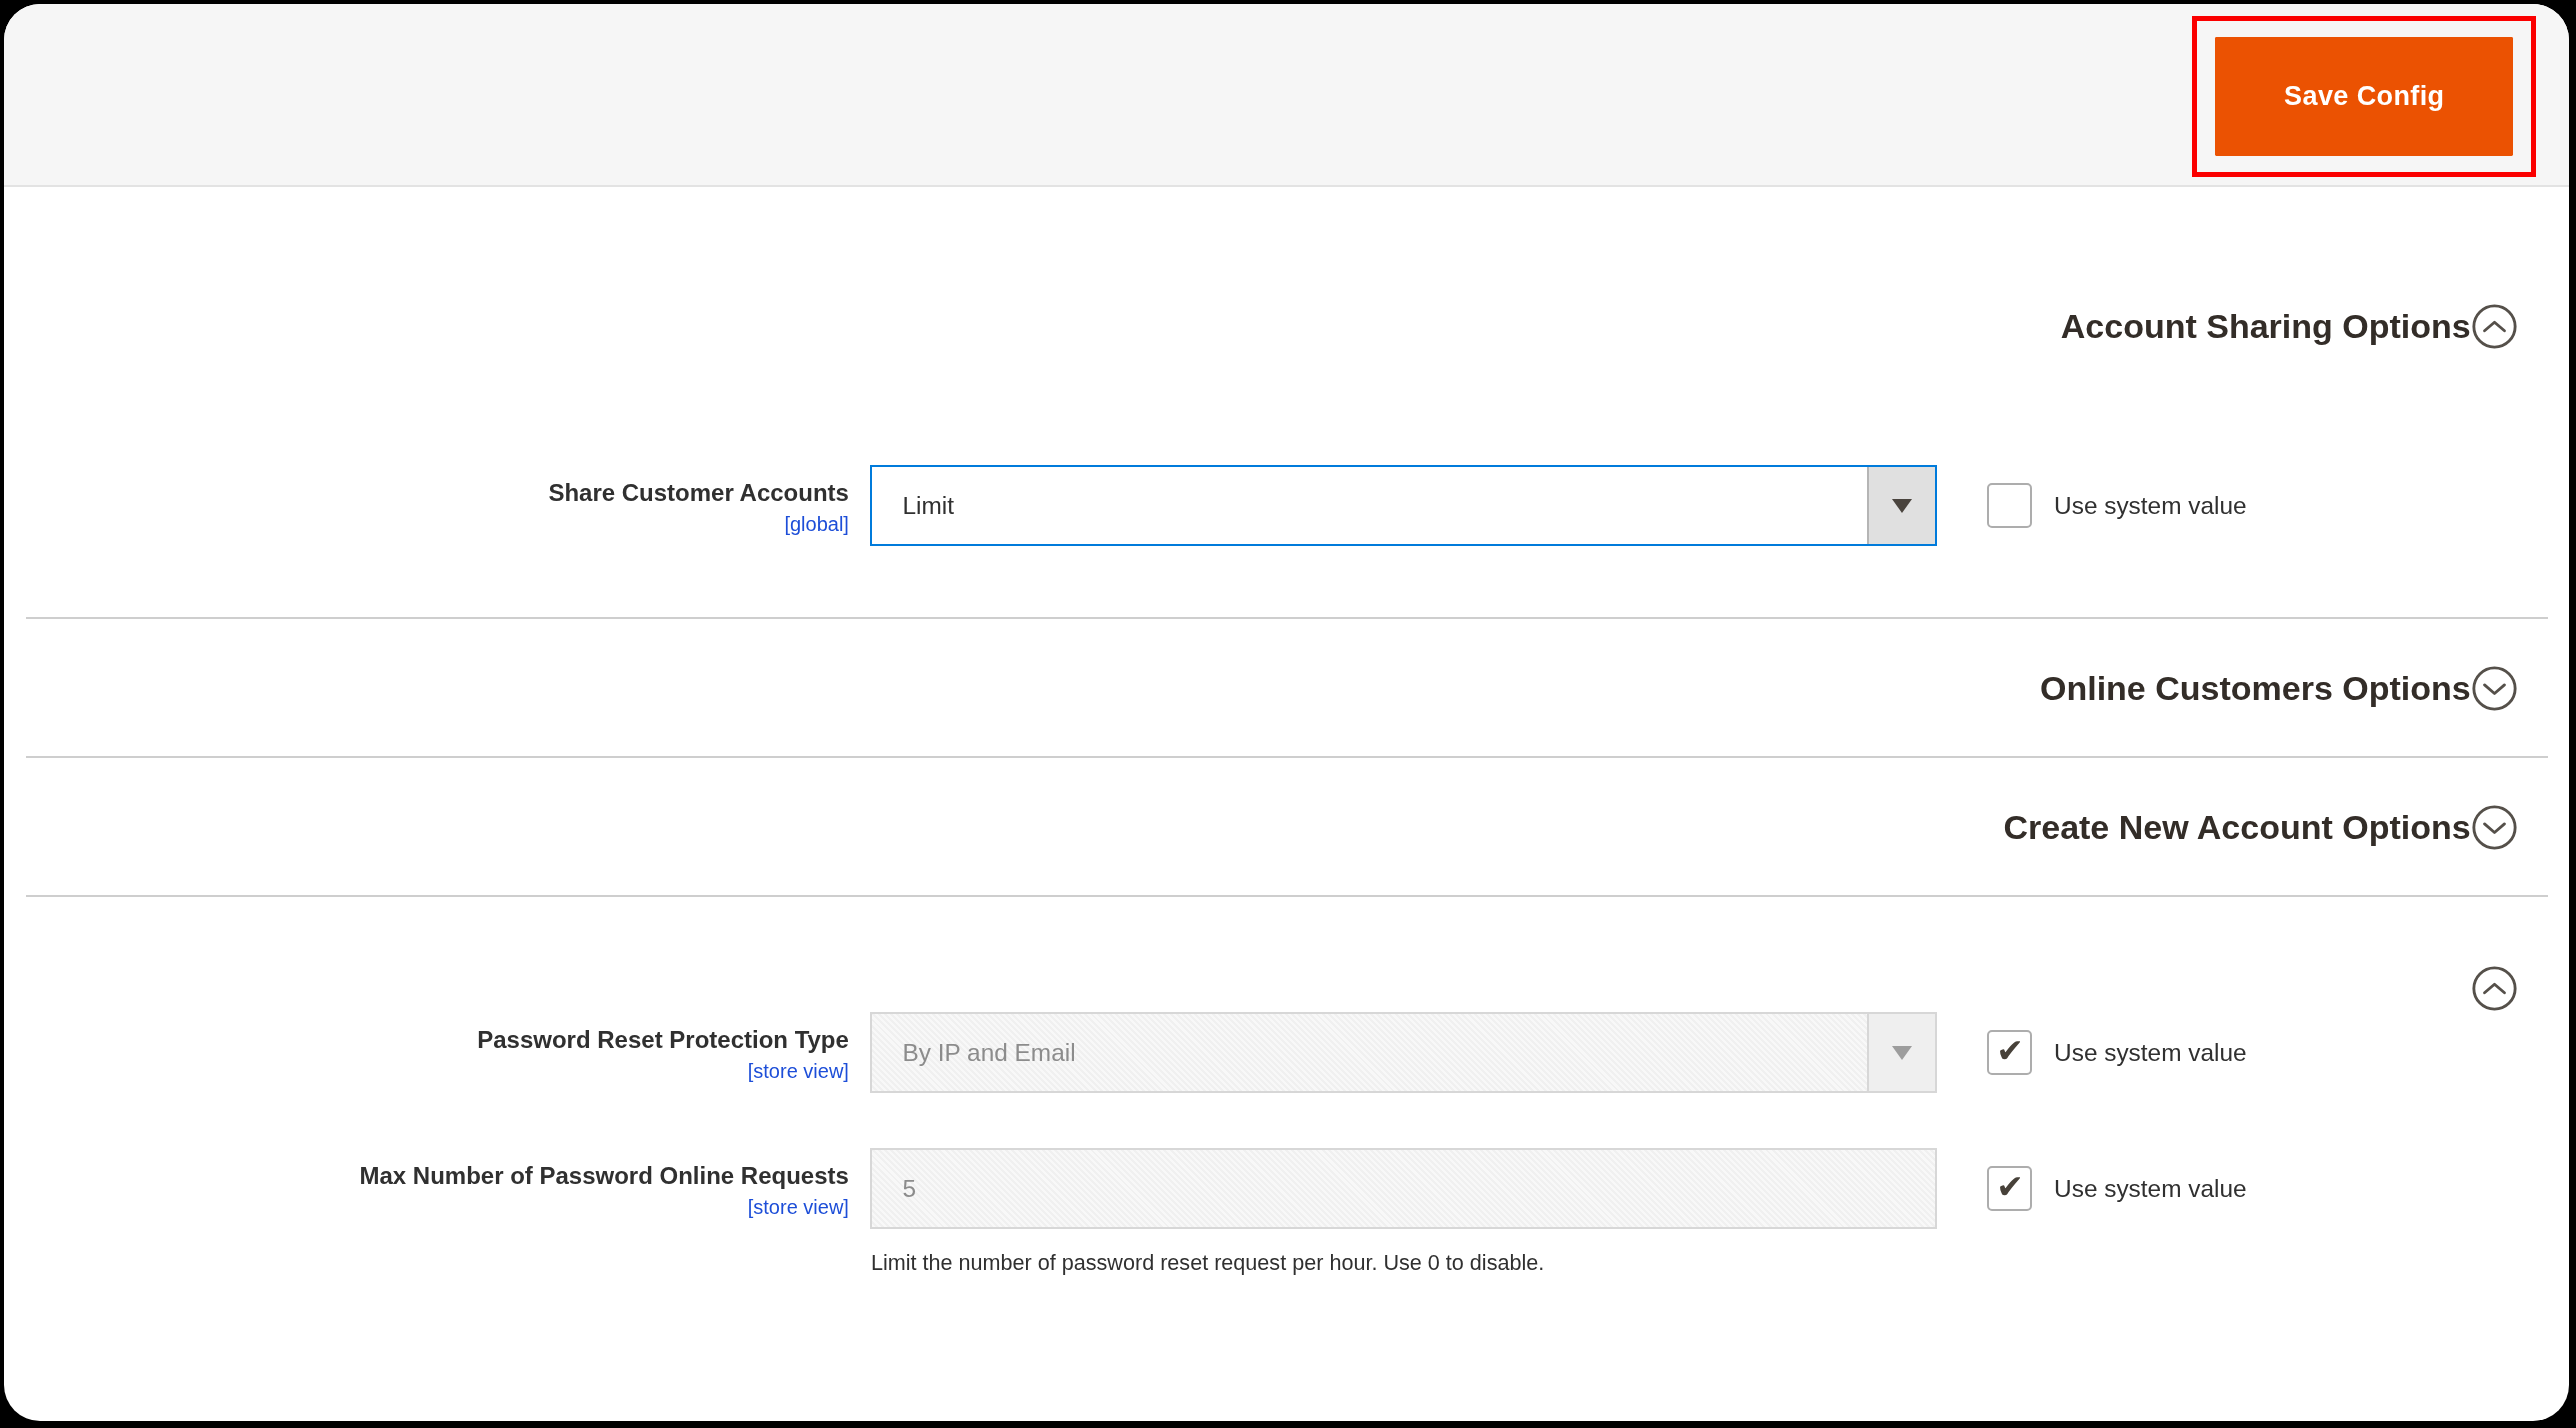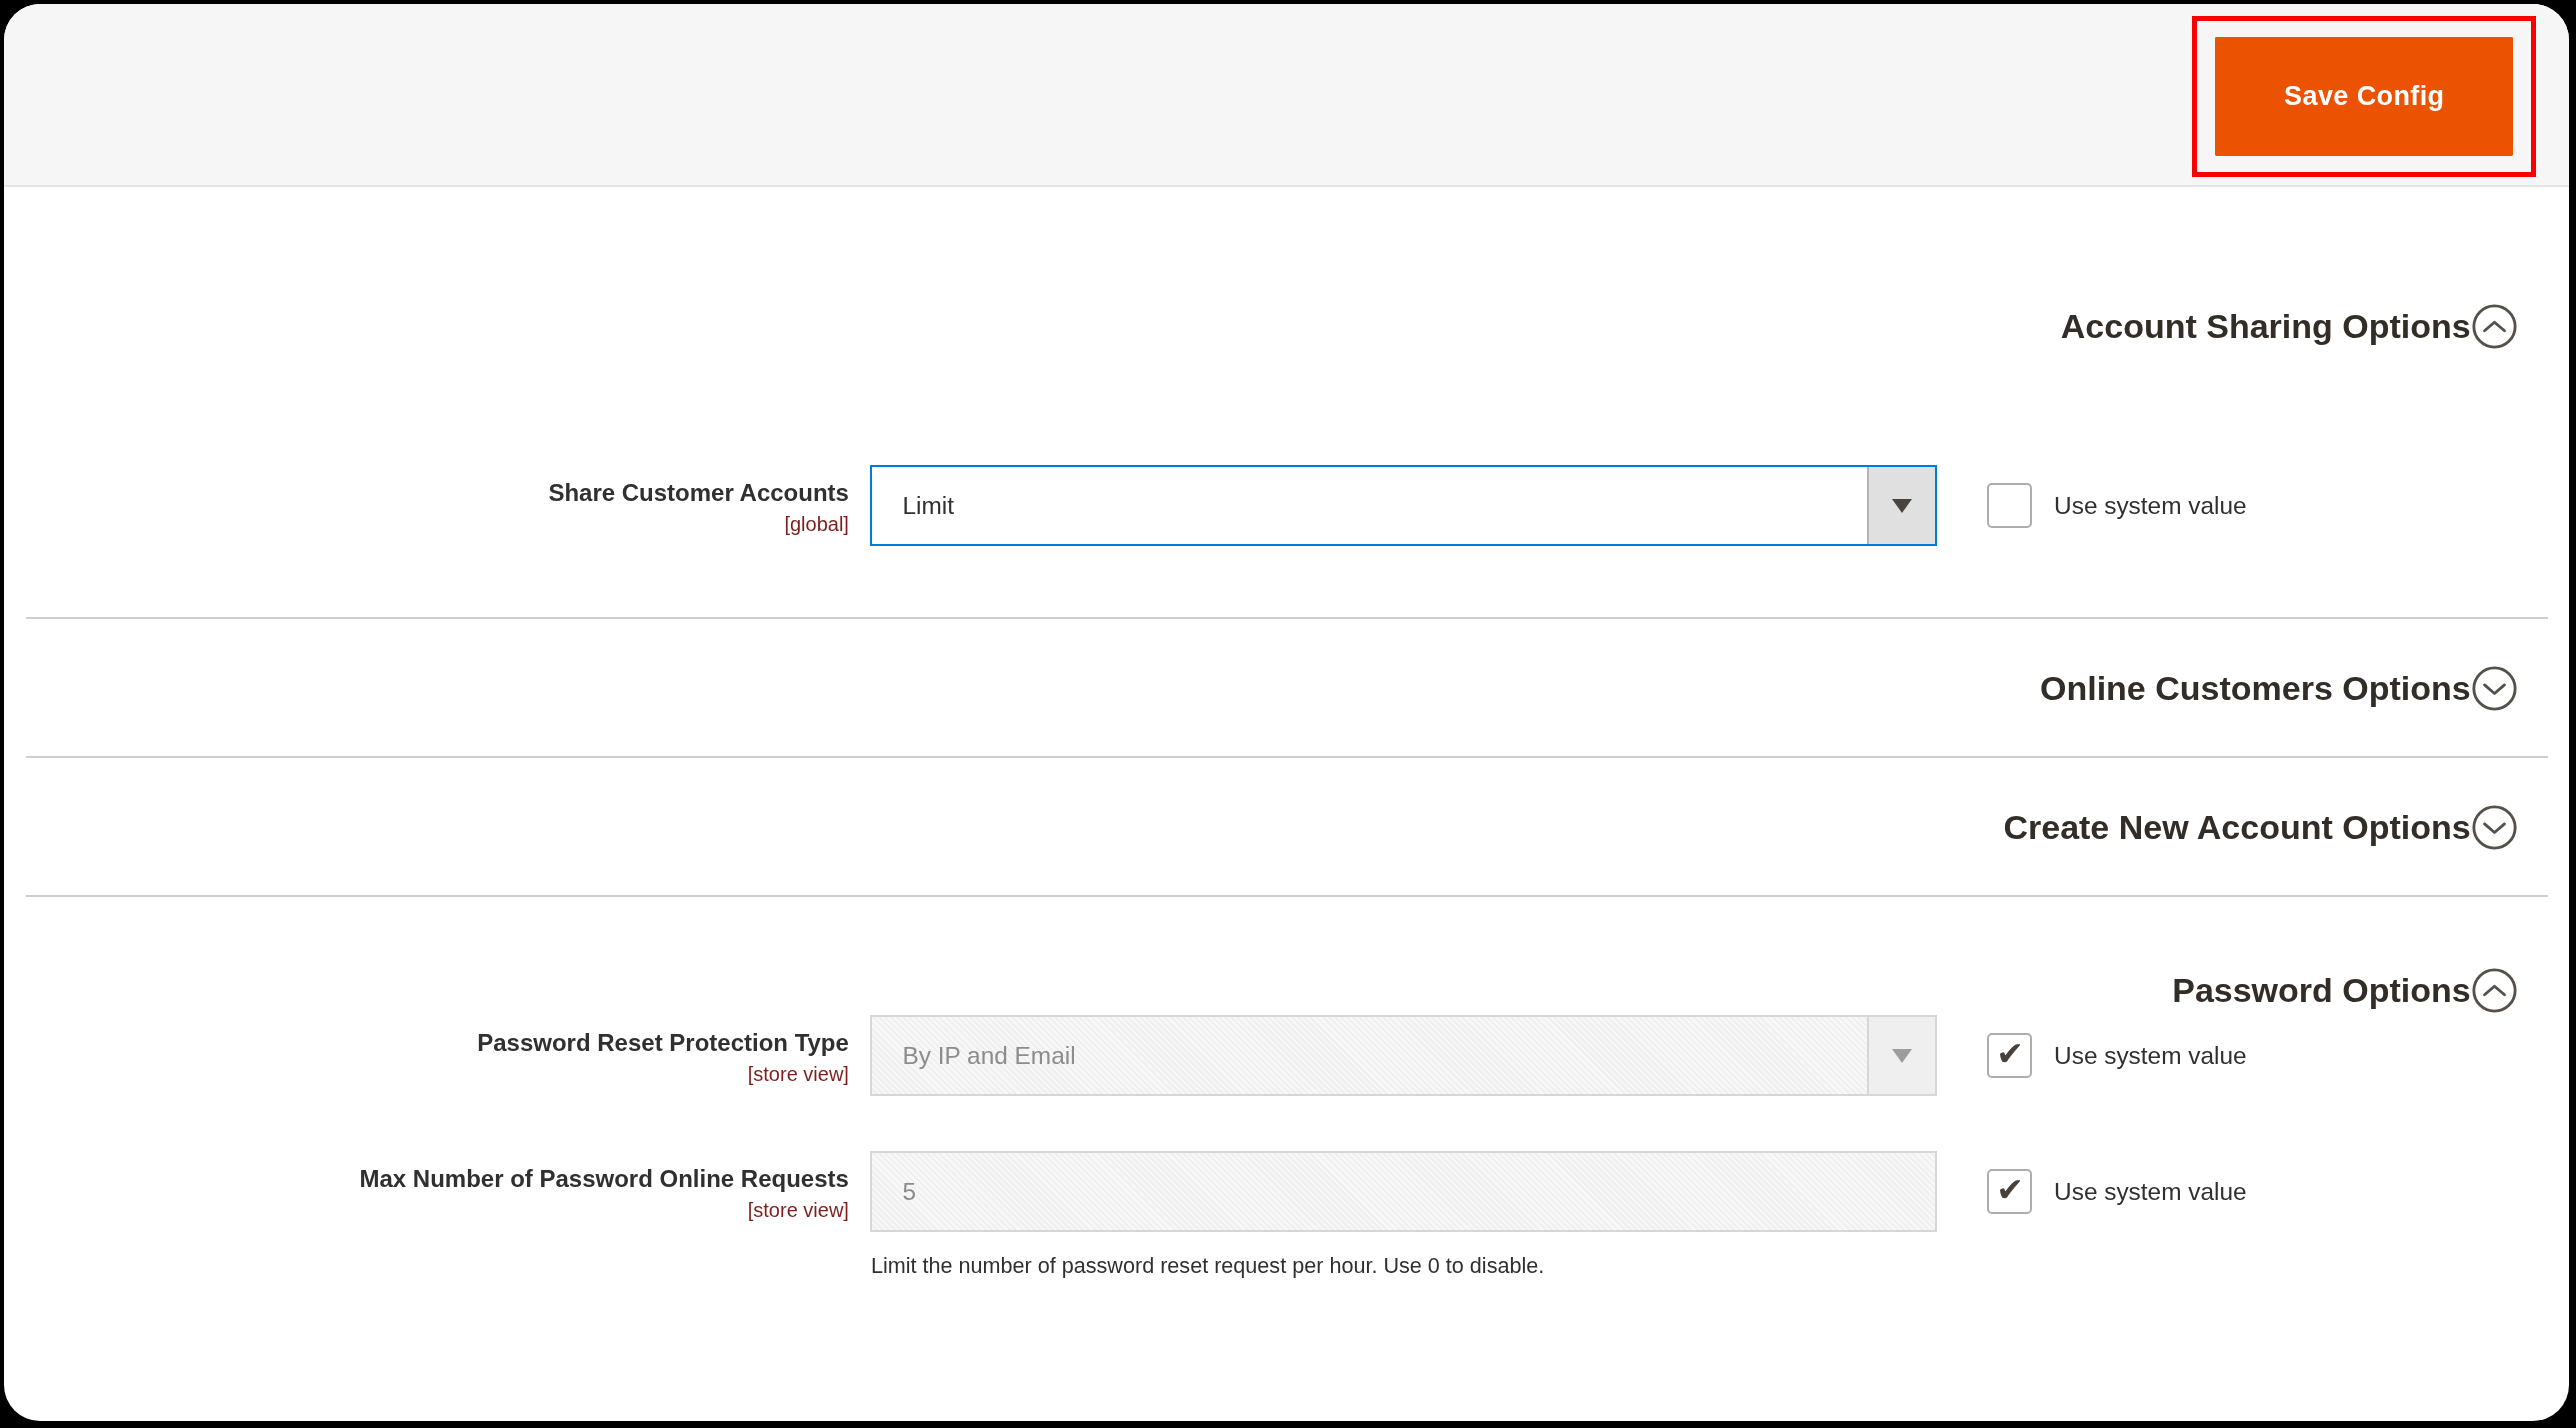--- a/index.html
+++ b/index.html
@@ -31,21 +31,21 @@
   .password-title { padding-top:68px; }
 
   
   .field-row { display:flex; align-items:flex-start; }
   .row-share { margin-top:114px; }
   .row-reset { }
   .row-max   { margin-top:55px; }
 
   .label-col { width:823px; text-align:right; padding-top:11.5px; }
   .field-label { font-size:24px; font-weight:700; color:#303030; line-height:32px; }
-  .field-scope { font-size:20px; font-weight:400; color:#7f1d1d; line-height:30px; }
+  .field-scope { font-size:20px; font-weight:400; color:#1d4ed8; line-height:30px; }
 
   .control-col { margin-left:21.6px; }
   .ctl { position:relative; width:1067px; height:81px; }
 
   .select { border:2.9px solid #007bdb; background:#fff; display:flex; align-items:center;
             padding-left:30px; font-size:24.4px; color:#303030; cursor:pointer; }
   .select .arrow-zone { position:absolute; top:0; right:0; width:68px; height:100%;
             background:#e0e0e0; border-left:2.2px solid #b5b5b5;
             display:flex; align-items:center; justify-content:center; }
   .tri { width:0; height:0; border-left:10.8px solid transparent; border-right:10.8px solid transparent;
@@ -130,21 +130,20 @@
         <svg class="chevron" viewBox="0 0 66 66">
           <circle cx="33" cy="33" r="29" fill="none" stroke="#55504a" stroke-width="4"></circle>
           <polyline points="19,28 33,40 47,28" fill="none" stroke="#55504a" stroke-width="4" stroke-linecap="round" stroke-linejoin="round"></polyline>
         </svg>
       </div>
     </div>
 
     <hr class="divider">
 
     <div class="section-title-row password-title">
-      <div class="section-title">Password Options</div>
       <svg class="chevron" viewBox="0 0 66 66">
         <circle cx="33" cy="33" r="29" fill="none" stroke="#55504a" stroke-width="4"></circle>
         <polyline points="19,39 33,27 47,39" fill="none" stroke="#55504a" stroke-width="4" stroke-linecap="round" stroke-linejoin="round"></polyline>
       </svg>
     </div>
 
     <div class="field-row row-reset">
       <div class="label-col">
         <div class="field-label">Password Reset Protection Type</div>
         <div class="field-scope">[store view]</div>

